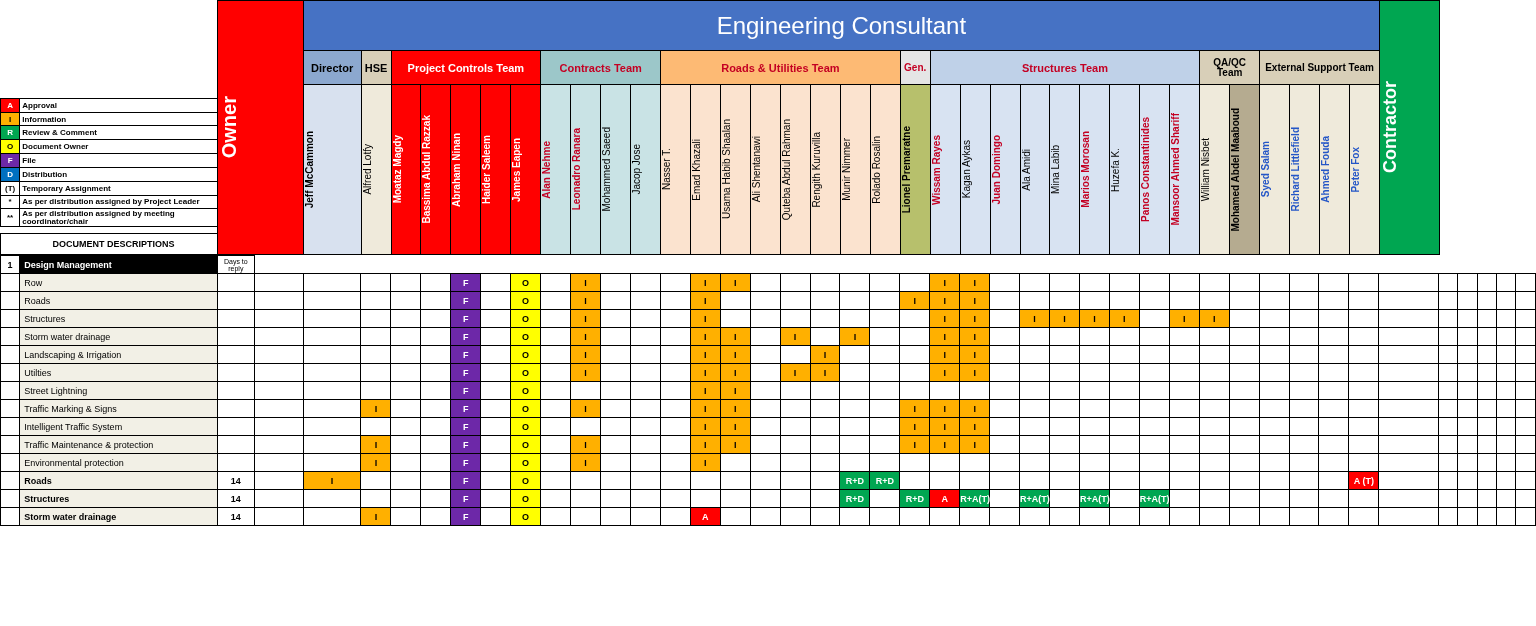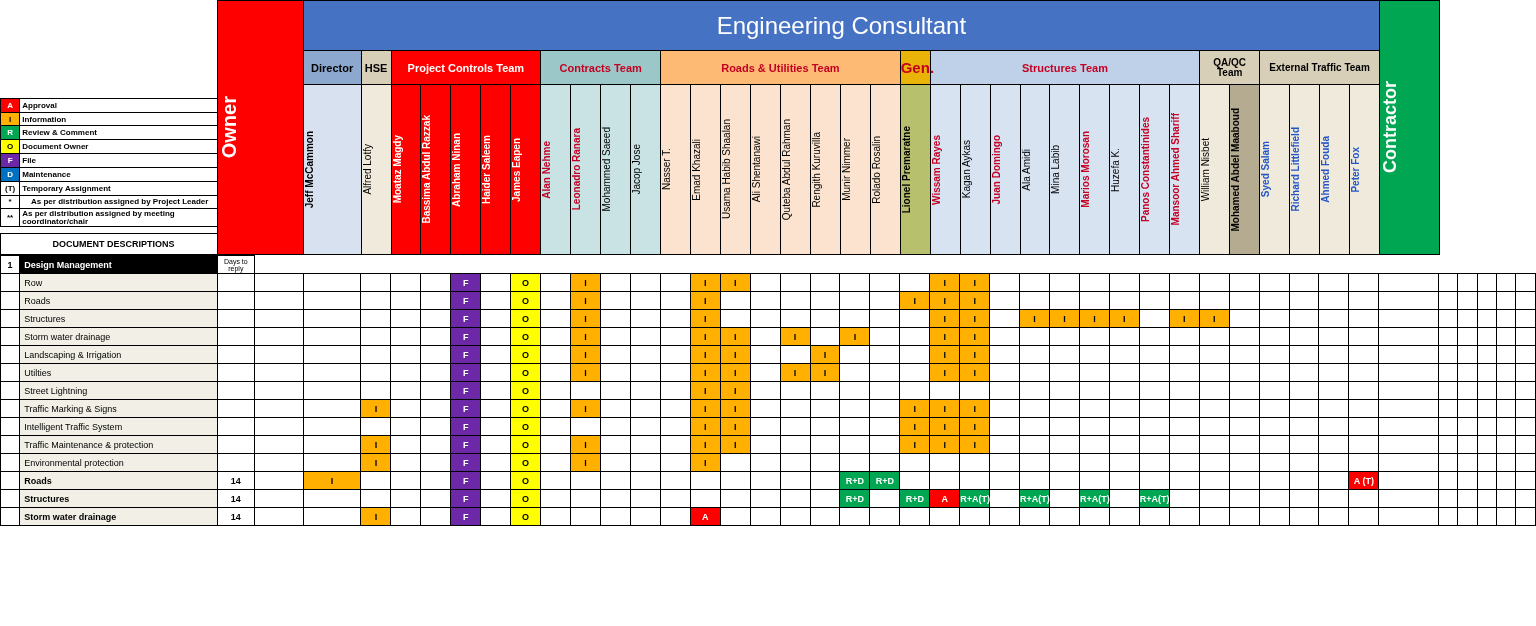--- a/index.html
+++ b/index.html
@@ -15,21 +15,21 @@
   .vtext { writing-mode: vertical-rl; transform: rotate(180deg); white-space:nowrap; }
   .htext { white-space:nowrap; overflow:hidden; }
 
   
   .team { font-size:11px; font-weight:bold; height:34px; }
   .dir  { background:#8ca8cf; color:#000; }
   .hse  { background:#d8cfb8; color:#000; }
   .pct  { background:#ff0000; color:#fff; }
   .ct   { background:#9cc7c9; color:#c40023; }
   .rut  { background:#fdba74; color:#c40023; }
-  .gen  { background:#eab308; color:#c40023; font-size:15px;}
+  .gen  { background:#e5e5e5; color:#c40023; font-size:10px;}
   .st   { background:#bfd1e8; color:#c40023; }
   .qaqc { background:#d8cfb8; color:#000; font-size:10px; line-height:1;}
   .ext  { background:#d8cfb8; color:#000; font-size:10px; line-height:1;}
 
   
   .person { height:170px; font-size:10px; font-weight:bold;}
   .p-dir  { background:#d8e1ef; color:#000; }
   .p-hse  { background:#efeadb; color:#000; font-weight:normal;}
   .p-pct  { background:#ff0000; color:#fff; }
   .p-ct   { background:#c9e3e5; color:#c40023; }
@@ -140,21 +140,21 @@
 
 <tr>
   <td class="team dir"><span class="htext">Director</span></td>
   <td class="team hse"><span>HSE</span></td>
   <td colspan="5" class="team pct"><span>Project Controls Team</span></td>
   <td colspan="4" class="team ct"><span>Contracts Team</span></td>
   <td colspan="8" class="team rut"><span>Roads &amp; Utilities Team</span></td>
   <td class="team gen"><span>Gen.</span></td>
   <td colspan="9" class="team st"><span>Structures Team</span></td>
   <td colspan="2" class="team qaqc"><span>QA/QC Team</span></td>
-  <td colspan="4" class="team ext"><span>External Traffic Team</span></td>
+  <td colspan="4" class="team ext"><span>External Support Team</span></td>
 </tr>
 
 <tr>
   <td rowspan="13" class="person p-dir">
             <div class="vtext">Jeff McCammon</div>
           </td>
   <td rowspan="13" class="person p-hse">
             <div class="vtext">Alfred Lotfy</div>
           </td>
   <td rowspan="13" class="person p-pct">
@@ -276,29 +276,29 @@
 <tr class="leg-row">
           <td class="leg-key lk-O">O</td>
           <td>Document Owner</td>
         </tr>
 <tr class="leg-row">
           <td class="leg-key lk-F">F</td>
           <td>File</td>
         </tr>
 <tr class="leg-row">
           <td class="leg-key lk-D">D</td>
-          <td>Maintenance</td>
+          <td>Distribution</td>
         </tr>
 <tr class="leg-row">
           <td class="leg-key lk-T">(T)</td>
           <td>Temporary Assignment</td>
         </tr>
 <tr class="leg-row">
           <td class="leg-key lk-s">*</td>
-          <td style="line-height:1;text-align:center;">As per distribution assigned by Project Leader</td>
+          <td style="line-height:1;">As per distribution assigned by Project Leader</td>
         </tr>
 <tr class="leg-row">
           <td class="leg-key lk-s">**</td>
           <td style="line-height:1;">As per distribution assigned by meeting coordinator/chair</td>
         </tr>
 <tr class="leg-row">
           <td colspan="2" class="leg-blank" style="border-bottom:1px solid #000;height:6px"></td>
         </tr>
 <tr>
           <td colspan="2" class="doc-desc">DOCUMENT DESCRIPTIONS</td>

